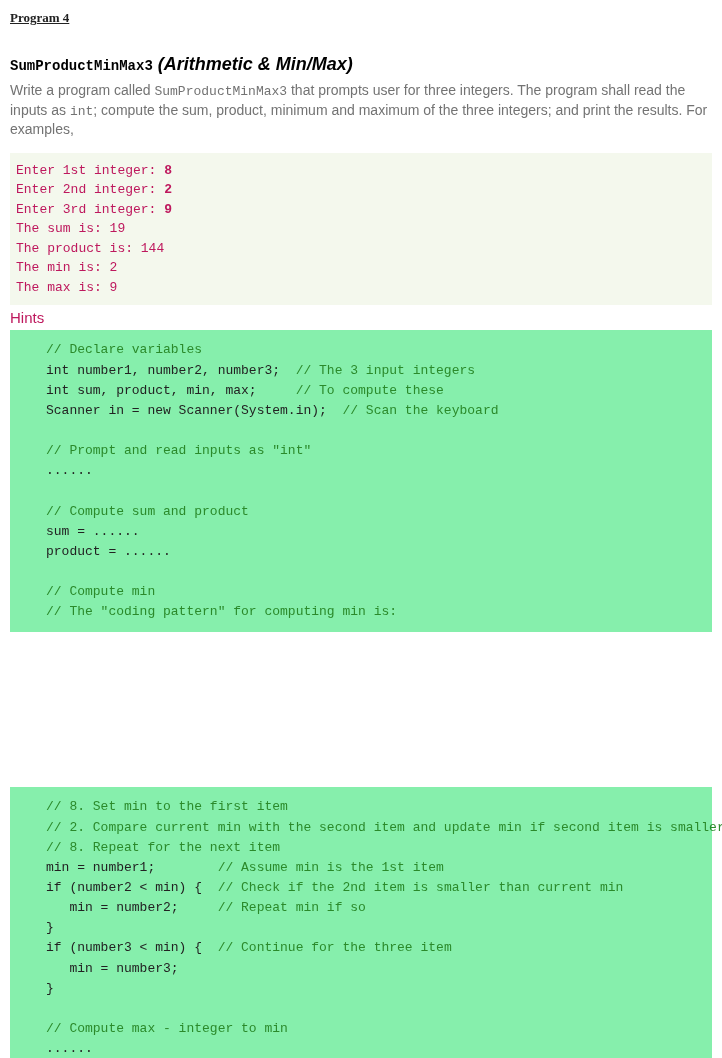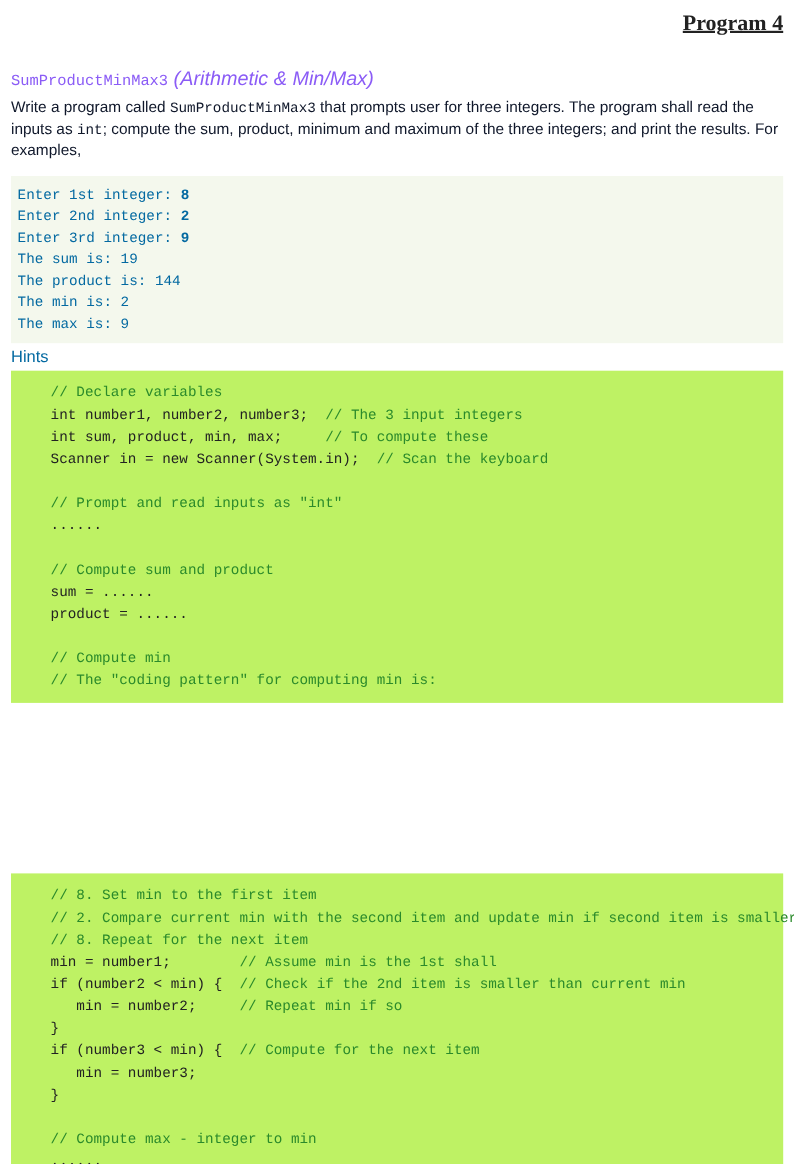--- a/index.html
+++ b/index.html
@@ -8,67 +8,66 @@
     font-family: "Segoe UI", Arial, sans-serif;
     background: #ffffff;
     color: #222;
     width: 722px;
     box-sizing: border-box;
   }
   .program-title {
     font-family: "Times New Roman", Times, serif;
     font-weight: bold;
     text-decoration: underline;
-    font-size: 20px;
+    font-size: 13px;
     margin: 4px 0 28px 0;
-    text-align: right;
   }
   .section-heading {
-    color: #8b5cf6;
-    font-weight: normal;
+    color: #000000;
+    font-weight: bold;
     font-size: 18px;
     margin: 0 0 6px 0;
   }
   .code-frag {
     font-family: Consolas, "Courier New", monospace;
     font-style: normal;
     font-size: 14px;
   }
   .italic-part {
     font-style: italic;
     font-family: "Segoe UI", Arial, sans-serif;
   }
   .body-text {
     font-size: 14px;
     line-height: 1.35;
     margin: 0 0 14px 0;
-    color: #0f172a;
+    color: #737373;
   }
   .mono {
     font-family: Consolas, "Courier New", monospace;
     font-size: 13px;
   }
   pre.output-box {
     background: #f4f8ed;
     margin: 0 0 4px 0;
     padding: 8px 6px;
     font-family: Consolas, "Courier New", monospace;
     font-size: 13px;
     line-height: 1.5;
-    color: #0369a1;
+    color: #be185d;
     white-space: pre;
   }
   .bold { font-weight: bold; }
   .hints-label {
     font-size: 15px;
-    color: #0369a1;
+    color: #be185d;
     margin: 2px 0 4px 0;
   }
   pre.code-box {
-    background: #bef264;
+    background: #86efac;
     margin: 0;
     padding: 10px 6px 10px 36px;
     font-family: Consolas, "Courier New", monospace;
     font-size: 13px;
     line-height: 1.55;
     white-space: pre;
   }
   .c-comment { color: #2b8a2b; }
   .c-code    { color: #222; }
   .gap {
@@ -111,25 +110,25 @@
 <span class="c-code">product = ......</span>
 
 <span class="c-comment">// Compute min</span>
 <span class="c-comment">// The "coding pattern" for computing min is:</span></pre>
 
 <div class="gap"></div>
 
 <pre class="code-box"><span class="c-comment">// 8. Set min to the first item</span>
 <span class="c-comment">// 2. Compare current min with the second item and update min if second item is smaller</span>
 <span class="c-comment">// 8. Repeat for the next item</span>
-<span class="c-code">min = number1;        </span><span class="c-comment">// Assume min is the 1st shall</span>
+<span class="c-code">min = number1;        </span><span class="c-comment">// Assume min is the 1st item</span>
 <span class="c-code">if (number2 &lt; min) {  </span><span class="c-comment">// Check if the 2nd item is smaller than current min</span>
 <span class="c-code">   min = number2;     </span><span class="c-comment">// Repeat min if so</span>
 <span class="c-code">}</span>
-<span class="c-code">if (number3 &lt; min) {  </span><span class="c-comment">// Compute for the next item</span>
+<span class="c-code">if (number3 &lt; min) {  </span><span class="c-comment">// Continue for the three item</span>
 <span class="c-code">   min = number3;</span>
 <span class="c-code">}</span>
 
 <span class="c-comment">// Compute max - integer to min</span>
 <span class="c-code">......</span>
 
 
 </pre>
 
 </body></html>

